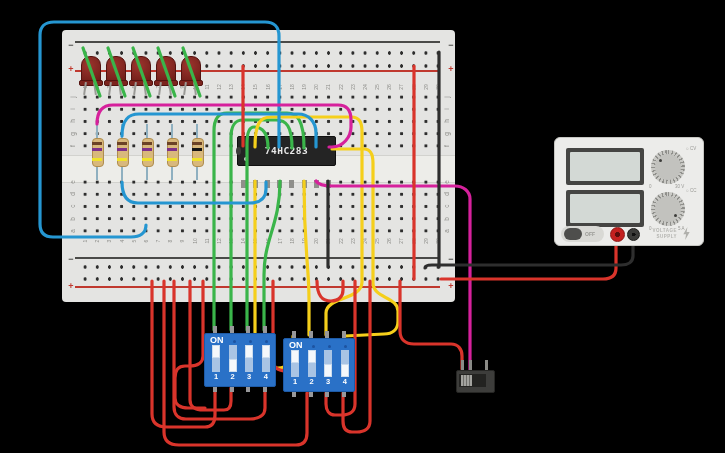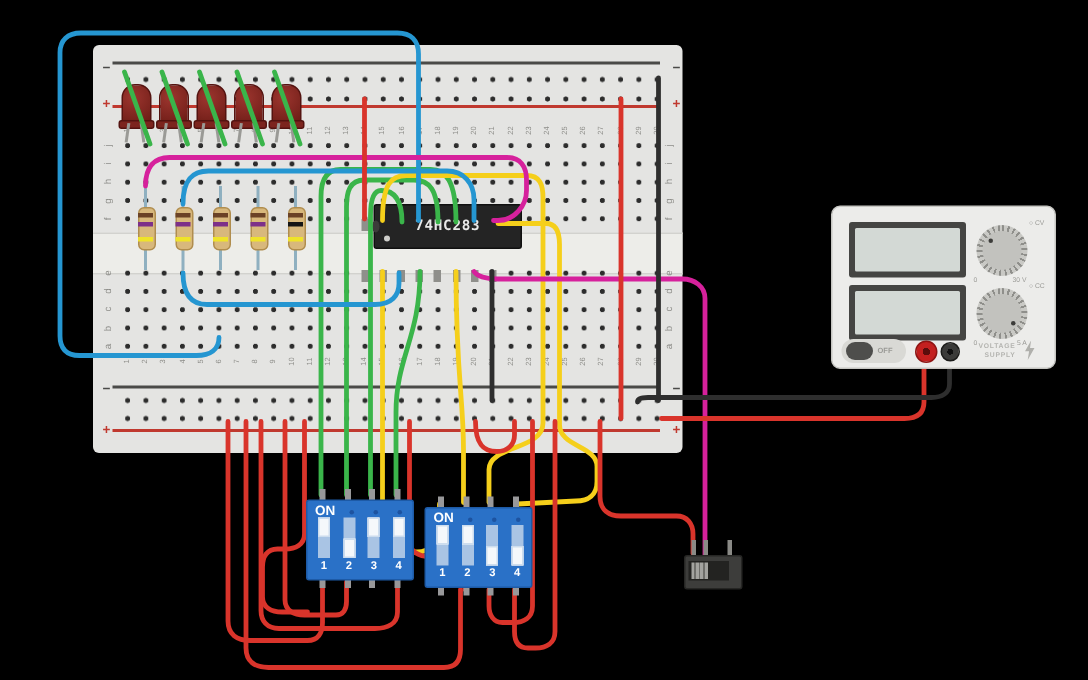--- a/index.html
+++ b/index.html
@@ -256,21 +256,21 @@
       <div class="abs icpin" style="left:289.424px;top:146px;"></div>
       <div class="abs icpin" style="left:289.424px;top:180px;"></div>
       <div class="abs icpin" style="left:301.596px;top:146px;"></div>
       <div class="abs icpin" style="left:301.596px;top:180px;"></div>
       <div class="abs icpin" style="left:313.76800000000003px;top:146px;"></div>
       <div class="abs icpin" style="left:313.76800000000003px;top:180px;"></div>
       <div class="abs icpin" style="left:325.94px;top:146px;"></div>
       <div class="abs icpin" style="left:325.94px;top:180px;"></div>
     </div>
 
-  <div class="abs ic" style="left:237px;top:136px;width:97px;height:28px;margin-left:12px;">
+  <div class="abs ic" style="left:237px;top:136px;width:97px;height:28px;">
     <div class="notch"></div>
     <div class="iclabel">74HC283</div>
     <div class="dot"></div>
   </div>
 
   <svg class="wires" width="725" height="453" id="wiresvg">
       <path d="M83,48 L100,96" fill="none" stroke="#3ab54a" stroke-width="3.2" stroke-linecap="round" stroke-linejoin="round"></path>
       <path d="M108,48 L125,96" fill="none" stroke="#3ab54a" stroke-width="3.2" stroke-linecap="round" stroke-linejoin="round"></path>
       <path d="M133,48 L150,96" fill="none" stroke="#3ab54a" stroke-width="3.2" stroke-linecap="round" stroke-linejoin="round"></path>
       <path d="M158,48 L175,96" fill="none" stroke="#3ab54a" stroke-width="3.2" stroke-linecap="round" stroke-linejoin="round"></path>

